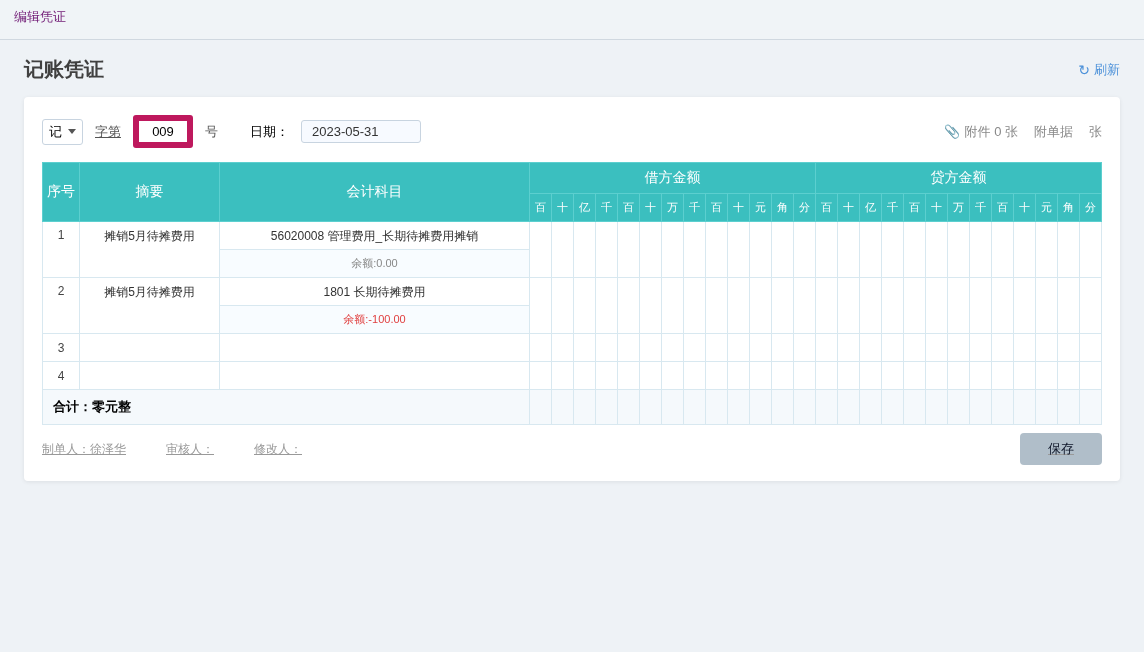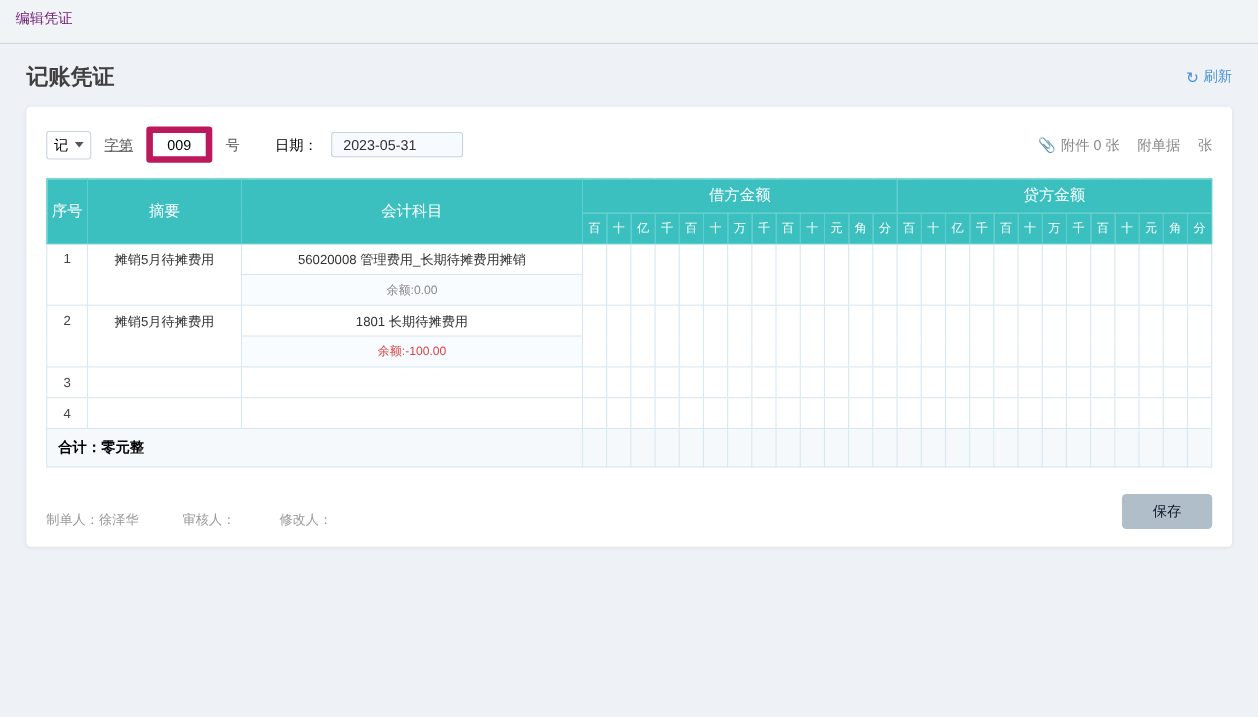--- a/index.html
+++ b/index.html
@@ -165,25 +165,26 @@
     .balance-text.negative {
       color: #e04040;
     }
     .total-row td {
       background: #f5f9fc;
       padding: 8px 10px;
       font-size: 13px;
     }
     .footer-row {
       display: flex;
-      align-items: flex-end;
-      margin-top: 24px;
+      align-items: center;
+      margin-top: 8px;
       gap: 40px;
       color: #999;
       font-size: 12px;
+      text-decoration: underline;
     }
     .save-btn {
       margin-left: auto;
       background: #b0bec9;
       color: #0f172a;
       border: none;
       border-radius: 4px;
       padding: 7px 28px;
       font-size: 13px;
       cursor: pointer;

